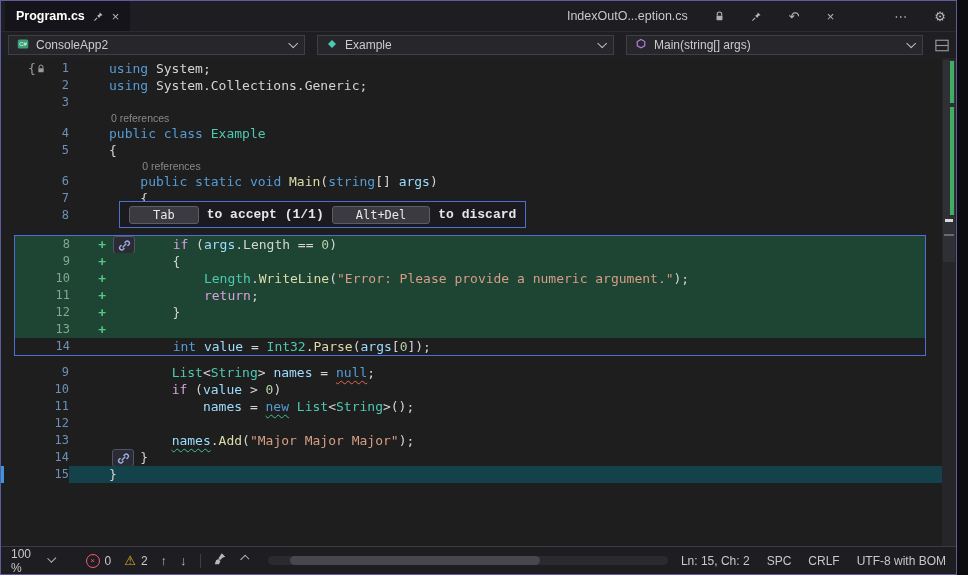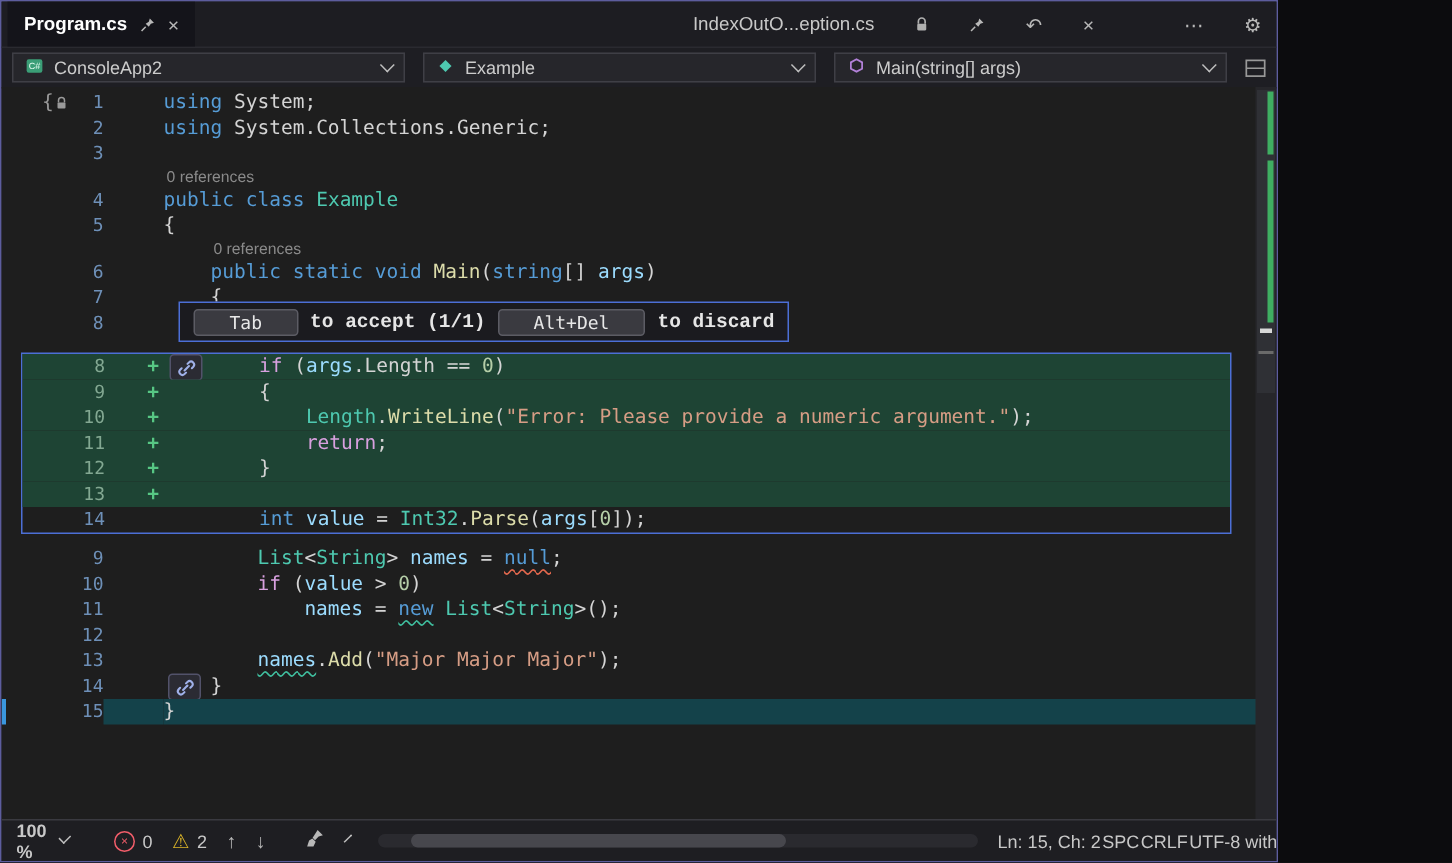--- a/index.html
+++ b/index.html
@@ -1,16 +1,16 @@
 <!DOCTYPE html>
 <html><head>
 <meta charset="utf-8">
 <style>
   html,body{margin:0;padding:0;background:#0c0c0e;}
-  .window{position:relative;width:852px;height:575px;box-sizing:border-box;border:1px solid #5d5d9e;
+  .window{position:relative;width:957px;height:575px;box-sizing:border-box;border:1px solid #5d5d9e;
     background:#1e1e1e;font-family:"Liberation Sans",sans-serif;color:#cccccc;overflow:hidden;}
 
   
   .titlebar{height:30px;background:#1d1d22;display:flex;align-items:center;border-bottom:1px solid #2a2a30;position:relative;}
   .tab{height:30px;display:flex;align-items:center;gap:8px;padding:0 11px;background:#14141a;margin-left:4px;}
   .tab-label{color:#ffffff;font-size:12.5px;font-weight:bold;}
   .icon-btn{display:inline-flex;align-items:center;justify-content:center;color:#b8b8b8;cursor:default;}
   .glyph-x{font-size:13px;line-height:1;}
   .title-right{position:absolute;right:10px;top:0;height:30px;display:flex;align-items:center;gap:27px;font-size:12.5px;color:#c8c8c8;}
   .title-right .gap{width:6px;}
@@ -60,29 +60,29 @@
   .vthumb{position:absolute;left:1px;top:2px;width:12px;height:202px;background:#2f3035;}
   .vmark{position:absolute;}
   .vmark.g1{right:2px;top:3px;width:4px;height:42px;background:#3fae62;}
   .vmark.g2{right:2px;top:49px;width:4px;height:108px;background:#3fae62;}
   .vmark.light{right:3px;top:161px;width:8px;height:3px;background:#d8d8d8;}
   .vmark.gray{right:2px;top:176px;width:10px;height:2px;background:#6a6a6a;}
 
   
   .statusbar{position:absolute;left:0;right:0;bottom:0;height:28px;background:#1e1e22;border-top:1px solid #3a3a40;
     display:flex;align-items:center;padding:0 10px;gap:13px;font-size:12px;color:#c8c8c8;box-sizing:border-box;}
-  .zoom{display:flex;align-items:center;gap:7px;font-weight:bold;}
+  .zoom{display:flex;align-items:center;gap:7px;}
   .issues{display:flex;align-items:center;gap:5px;margin-left:18px;}
   .err-icon{width:12px;height:12px;border:1.3px solid #f25d6a;border-radius:50%;display:inline-flex;align-items:center;justify-content:center;color:#f25d6a;font-size:8px;line-height:1;}
   .warn{color:#dcb528;font-size:13px;line-height:1;margin-left:8px;}
   .arrow{color:#b8b8b8;font-size:13px;line-height:1;}
   .vdiv{width:1px;height:14px;background:#3f3f46;}
   .hscroll{width:400px;height:9px;background:#2a2a2f;border-radius:5px;margin-left:8px;flex:none;}
   .hthumb{width:250px;height:9px;background:#47474d;border-radius:5px;margin-left:22px;}
-  .right-info{margin-left:auto;display:flex;align-items:center;gap:1px;white-space:nowrap;}
+  .right-info{margin-left:auto;display:flex;align-items:center;gap:17px;white-space:nowrap;}
 </style>
 </head>
 <body>
 
 <div class="window">
 
   <header class="titlebar">
     <div class="tab">
       <span class="tab-label">Program.cs</span>
       <span class="icon-btn">

